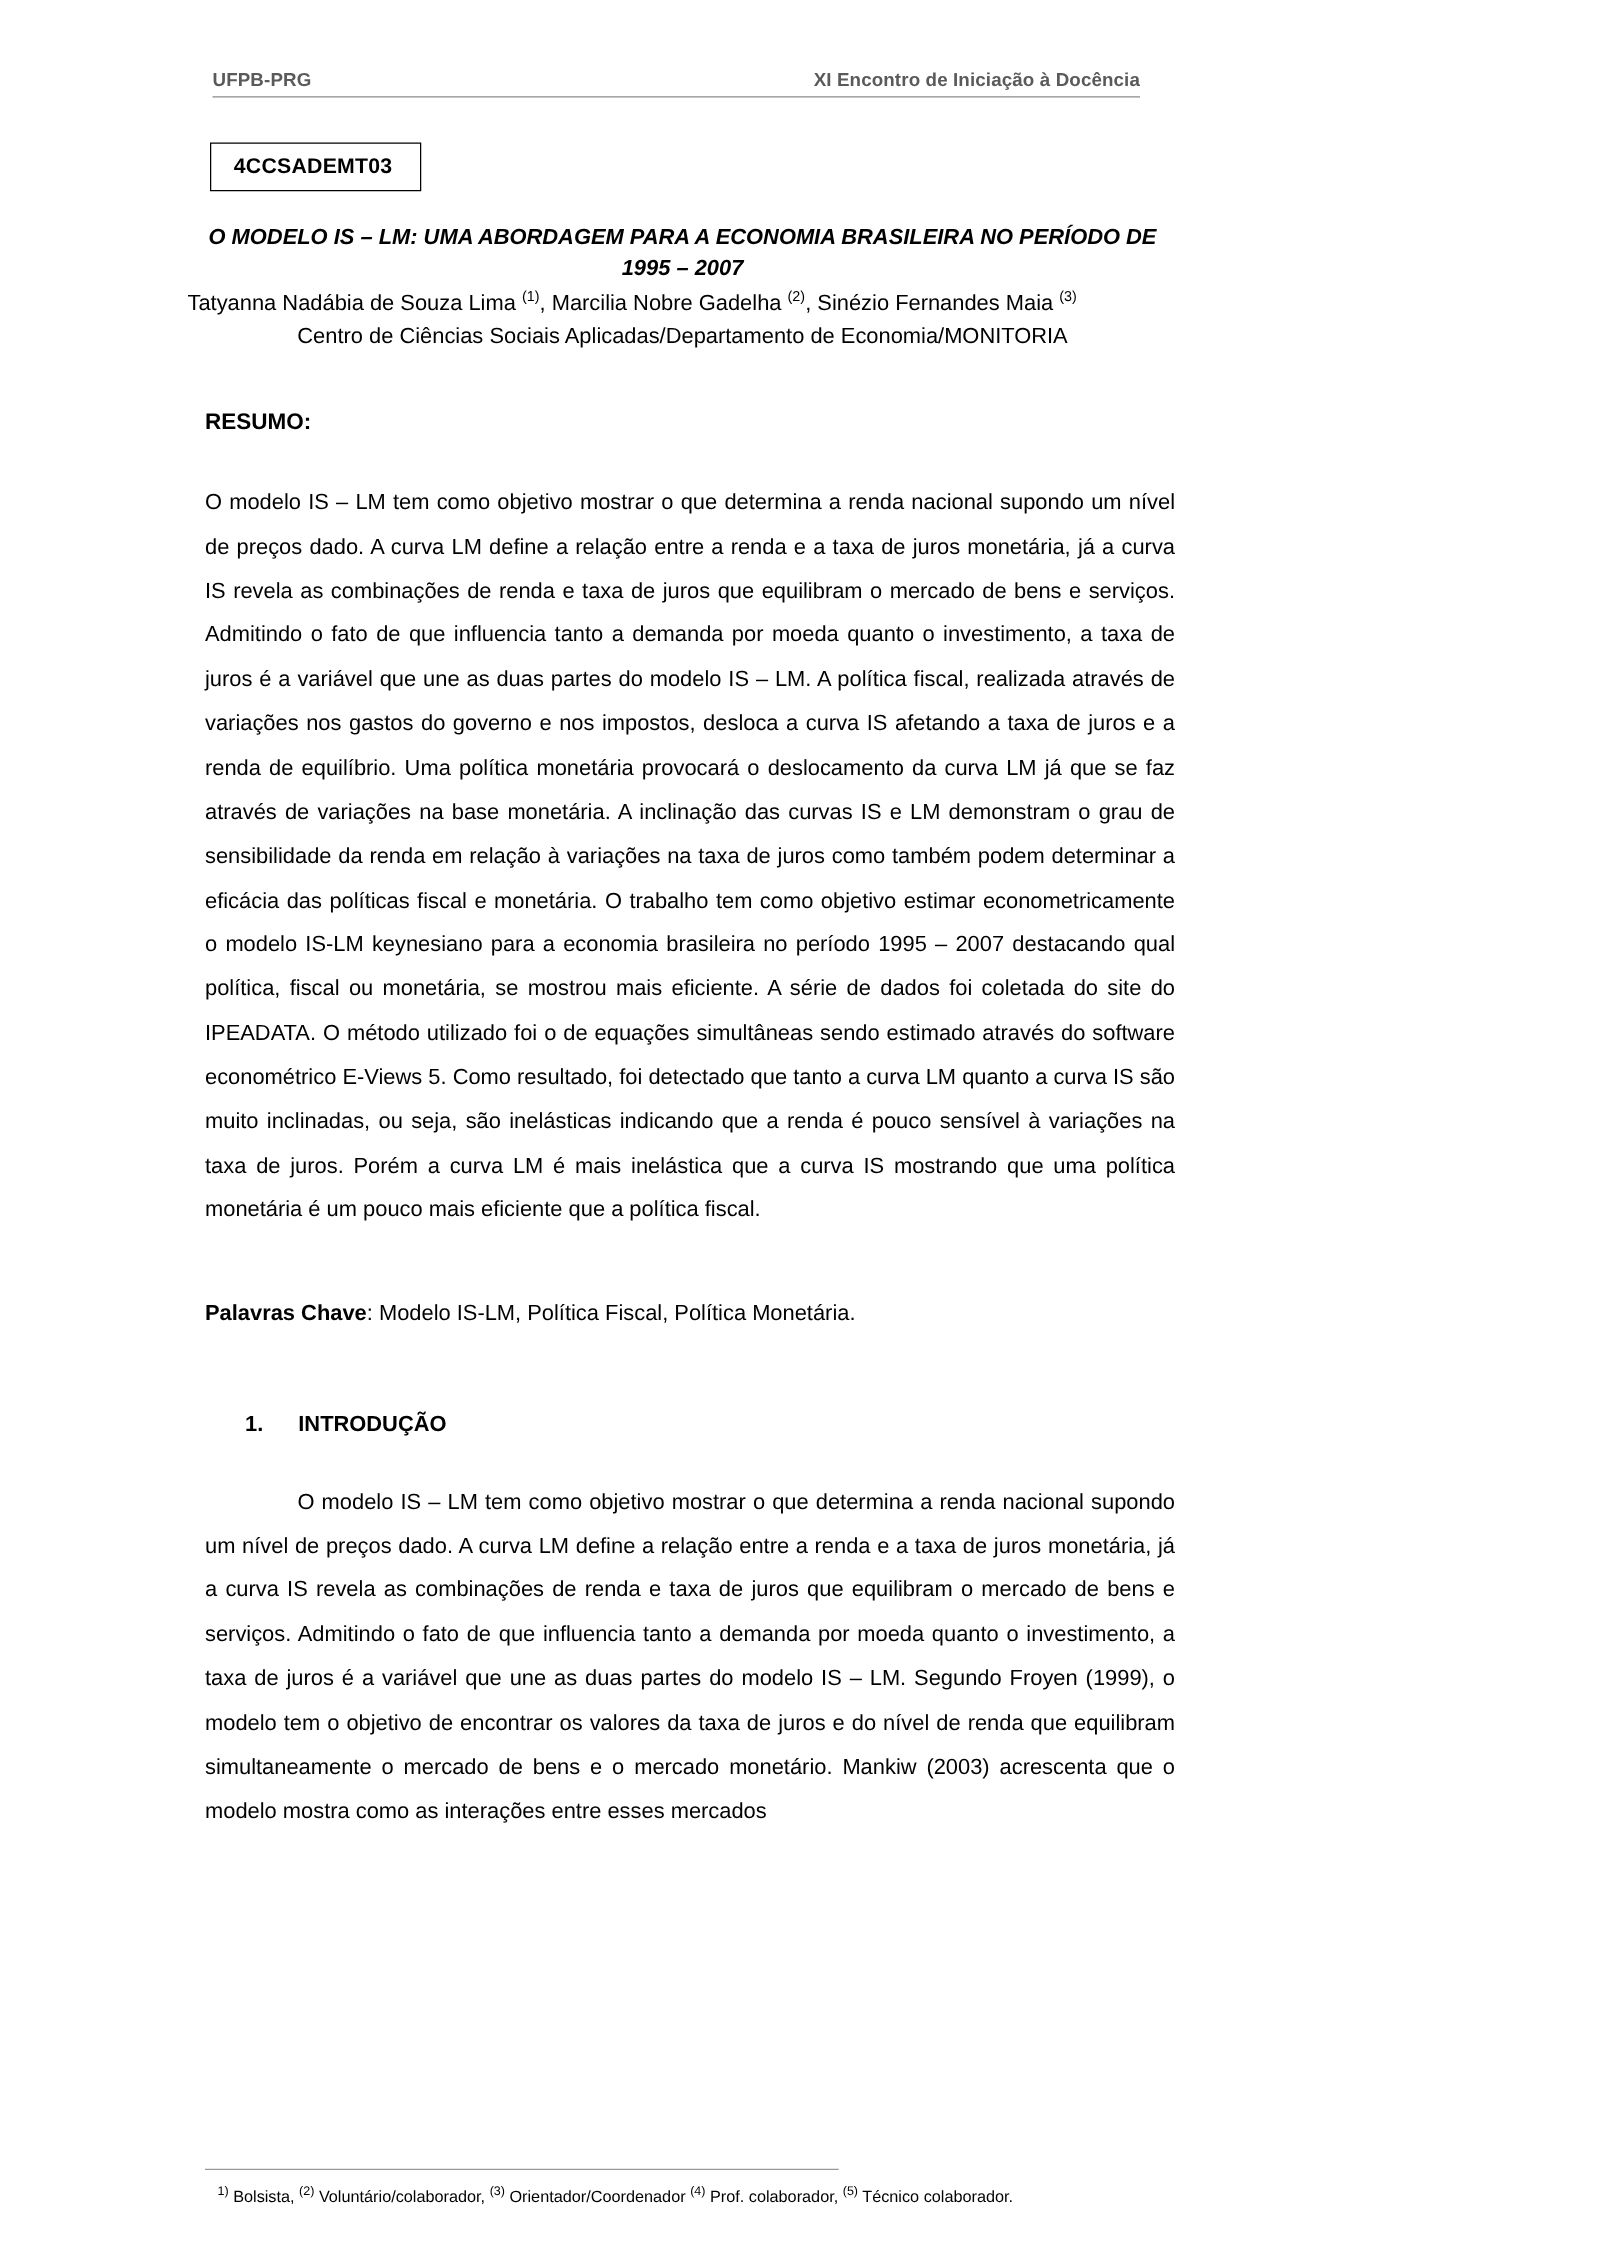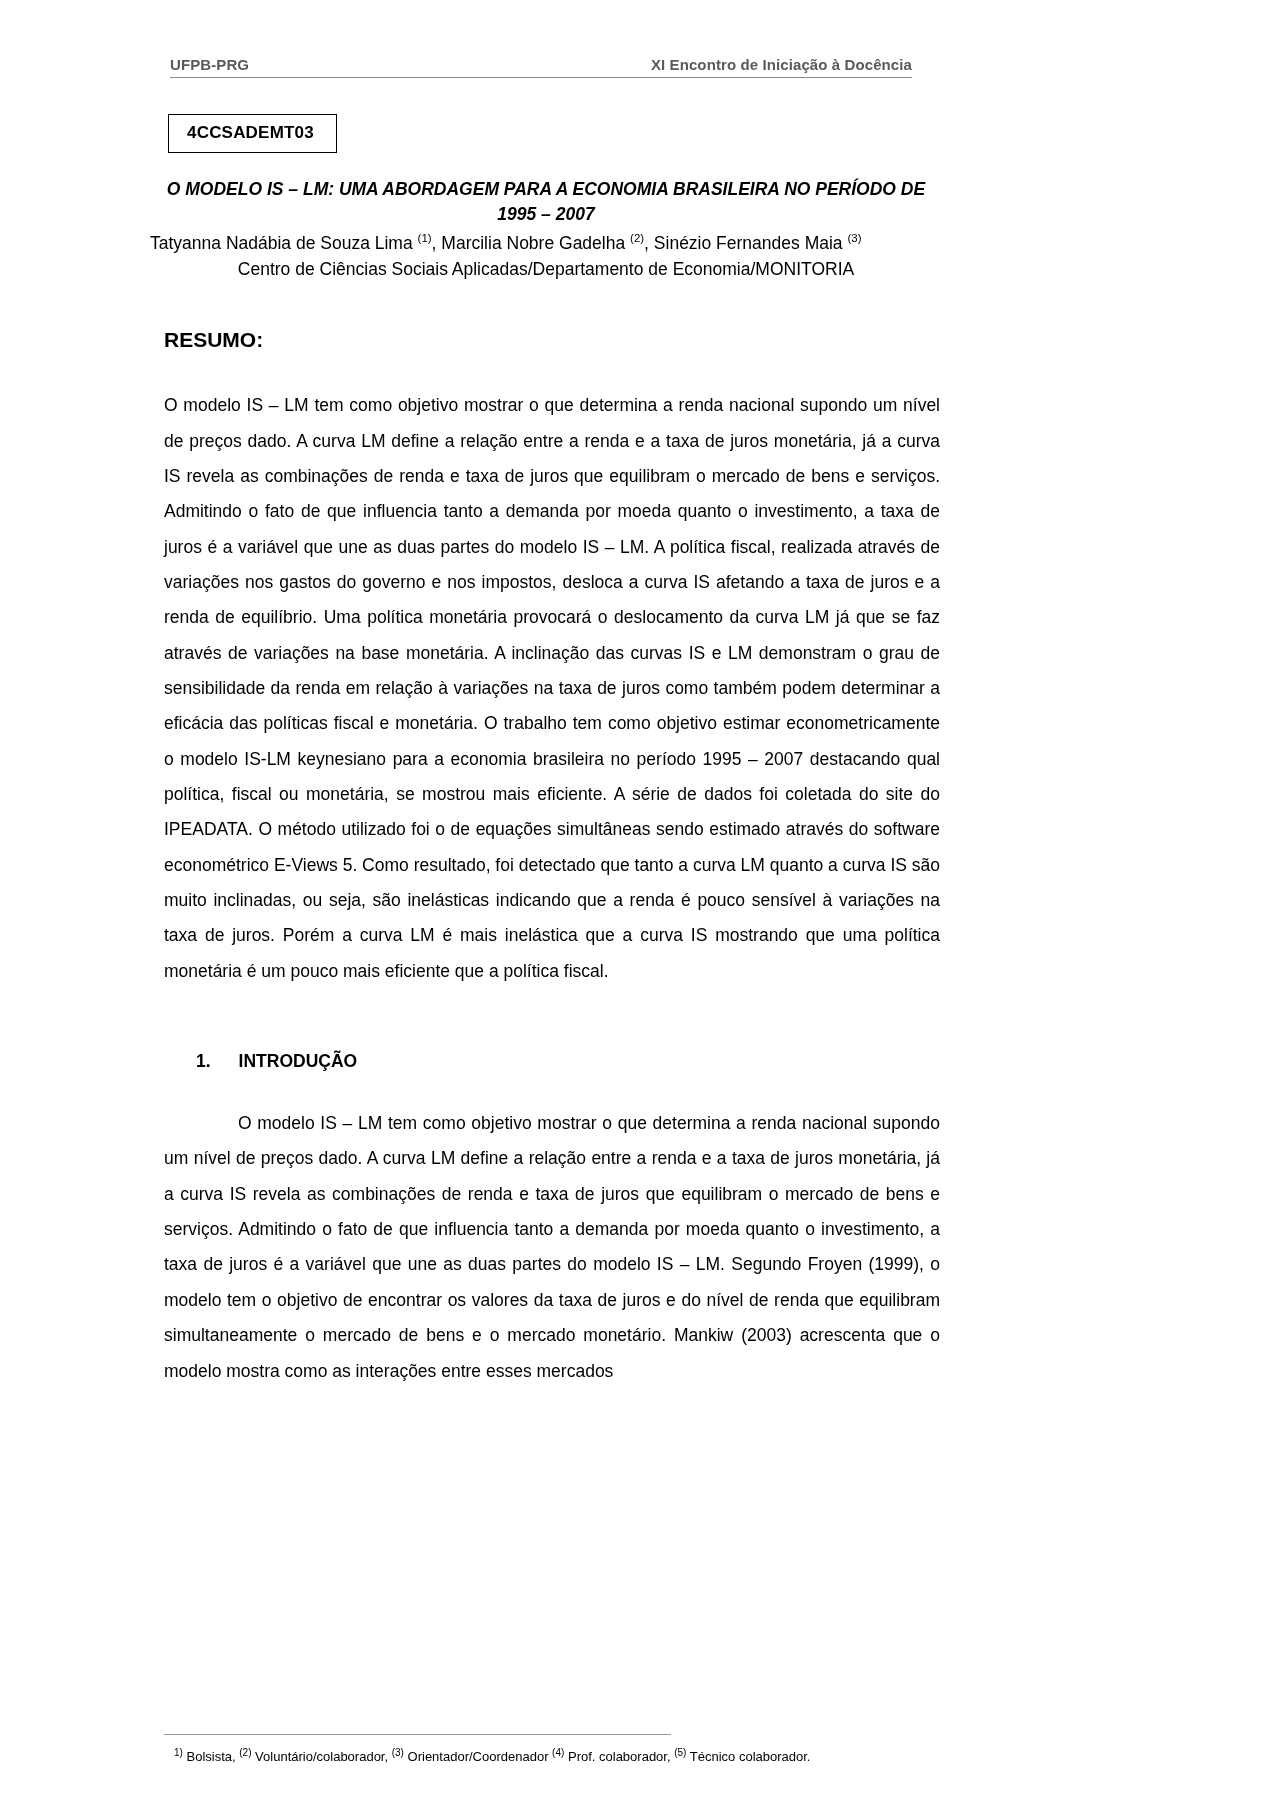--- a/index.html
+++ b/index.html
@@ -71,21 +71,21 @@
   }
   .affil {
     text-align: center;
     font-size: 17.5px;
     line-height: 1.45;
     margin-top: 1px;
   }
 
   
   .section-label {
-    font-size: 21px;
+    font-size: 18px;
     font-weight: bold;
     margin-top: 46px;
     margin-left: 14px;
   }
   .abstract {
     margin-top: 36px;
     font-size: 17.5px;
     line-height: 2.02;
     text-align: justify;
     text-justify: inter-word;
@@ -155,20 +155,23 @@
   <div class="authors">
     <span>Tatyanna Nadábia de Souza Lima </span><sup>(1)</sup><span>, </span><span>Marcilia Nobre Gadelha </span><sup>(2)</sup><span>, </span><span>Sinézio Fernandes Maia </span><sup>(3)</sup>
   </div>
 
   <div class="affil">Centro de Ciências Sociais Aplicadas/Departamento de Economia/MONITORIA</div>
 
   <div class="section-label">RESUMO:</div>
 
   <div class="abstract"> O modelo IS – LM tem como objetivo mostrar o que determina a renda nacional supondo um nível de preços dado. A curva LM define a relação entre a renda e a taxa de juros monetária, já a curva IS revela as combinações de renda e taxa de juros que equilibram o mercado de bens e serviços. Admitindo o fato de que influencia tanto a demanda por moeda quanto o investimento, a taxa de juros é a variável que une as duas partes do modelo IS – LM. A política fiscal, realizada através de variações nos gastos do governo e nos impostos, desloca a curva IS afetando a taxa de juros e a renda de equilíbrio. Uma política monetária provocará o deslocamento da curva LM já que se faz através de variações na base monetária. A inclinação das curvas IS e LM demonstram o grau de sensibilidade da renda em relação à variações na taxa de juros como também podem determinar a eficácia das políticas fiscal e monetária. O trabalho tem como objetivo estimar econometricamente o modelo IS-LM keynesiano para a economia brasileira no período 1995 – 2007 destacando qual política, fiscal ou monetária, se mostrou mais eficiente. A série de dados foi coletada do site do IPEADATA. O método utilizado foi o de equações simultâneas sendo estimado através do software econométrico E-Views 5. Como resultado, foi detectado que tanto a curva LM quanto a curva IS são muito inclinadas, ou seja, são inelásticas indicando que a renda é pouco sensível à variações na taxa de juros. Porém a curva LM é mais inelástica que a curva IS mostrando que uma política monetária é um pouco mais eficiente que a política fiscal.</div>
 
+  <div class="keywords">
+    <b>Palavras Chave</b><span>: Modelo IS-LM, Política Fiscal, Política Monetária.</span>
+  </div>
 
   <div class="intro-heading">
     <span>1.</span>
     <span>INTRODUÇÃO</span>
   </div>
 
   <div class="intro-body"><span class="indent"></span><span>O modelo IS – LM tem como objetivo mostrar o que determina a renda nacional supondo um nível de preços dado. A curva LM define a relação entre a renda e a taxa de juros monetária, já a curva IS revela as combinações de renda e taxa de juros que equilibram o mercado de bens e serviços. Admitindo o fato de que influencia tanto a demanda por moeda quanto o investimento, a taxa de juros é a variável que une as duas partes do modelo IS – LM. Segundo Froyen (1999), o modelo tem o objetivo de encontrar os valores da taxa de juros e do nível de renda que equilibram simultaneamente o mercado de bens e o mercado monetário. Mankiw (2003) acrescenta que o modelo mostra como as interações entre esses mercados</span></div>
 
   <div class="footnote-wrap">
     <div class="footnote-rule"></div>

